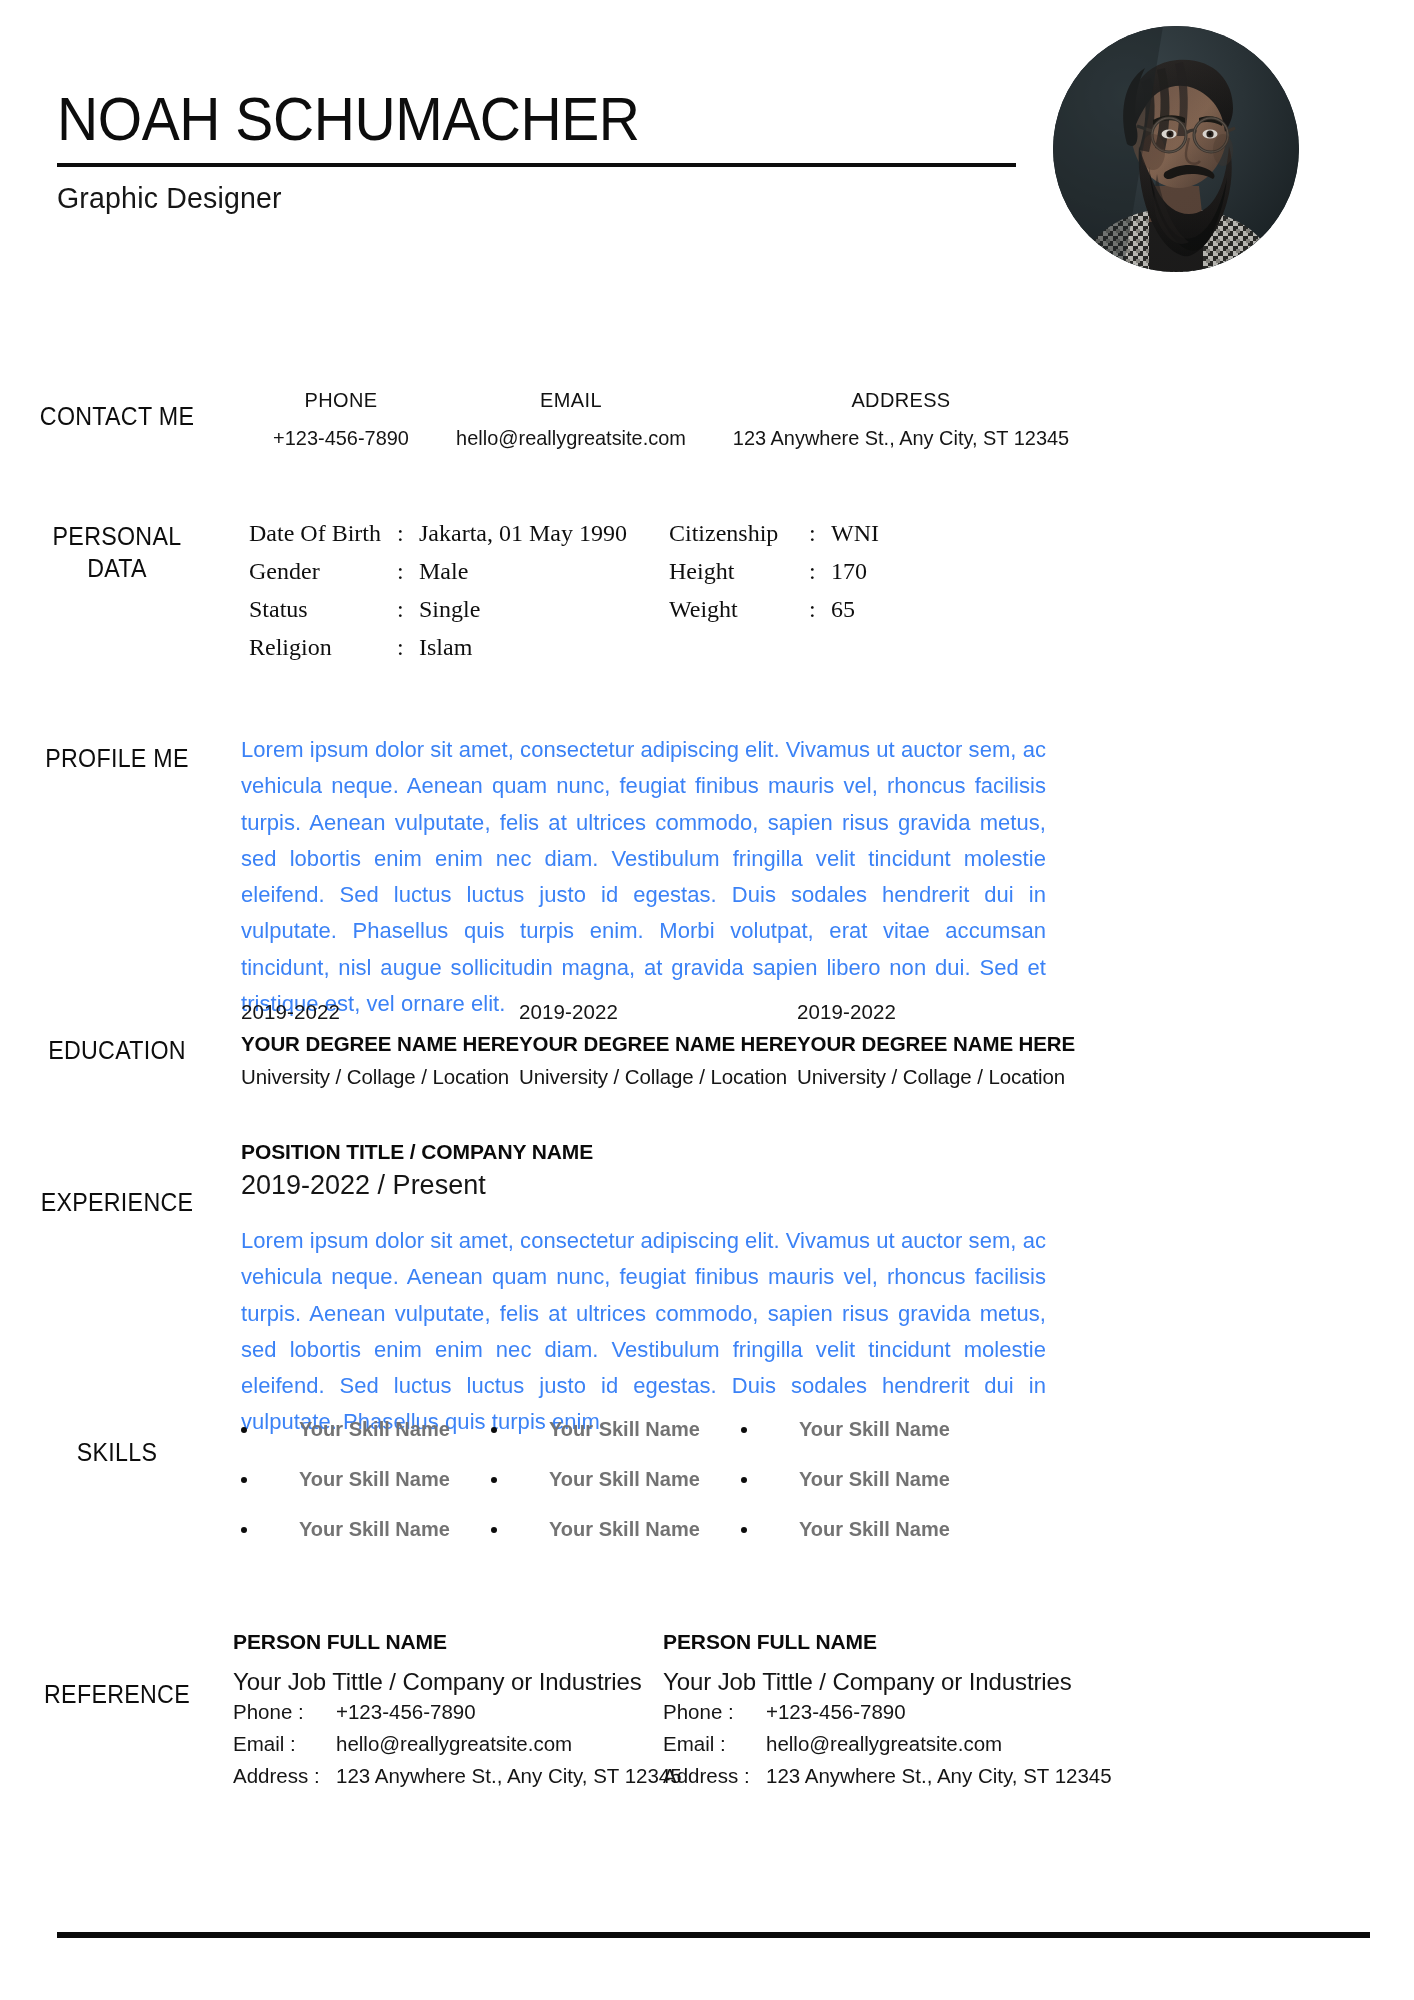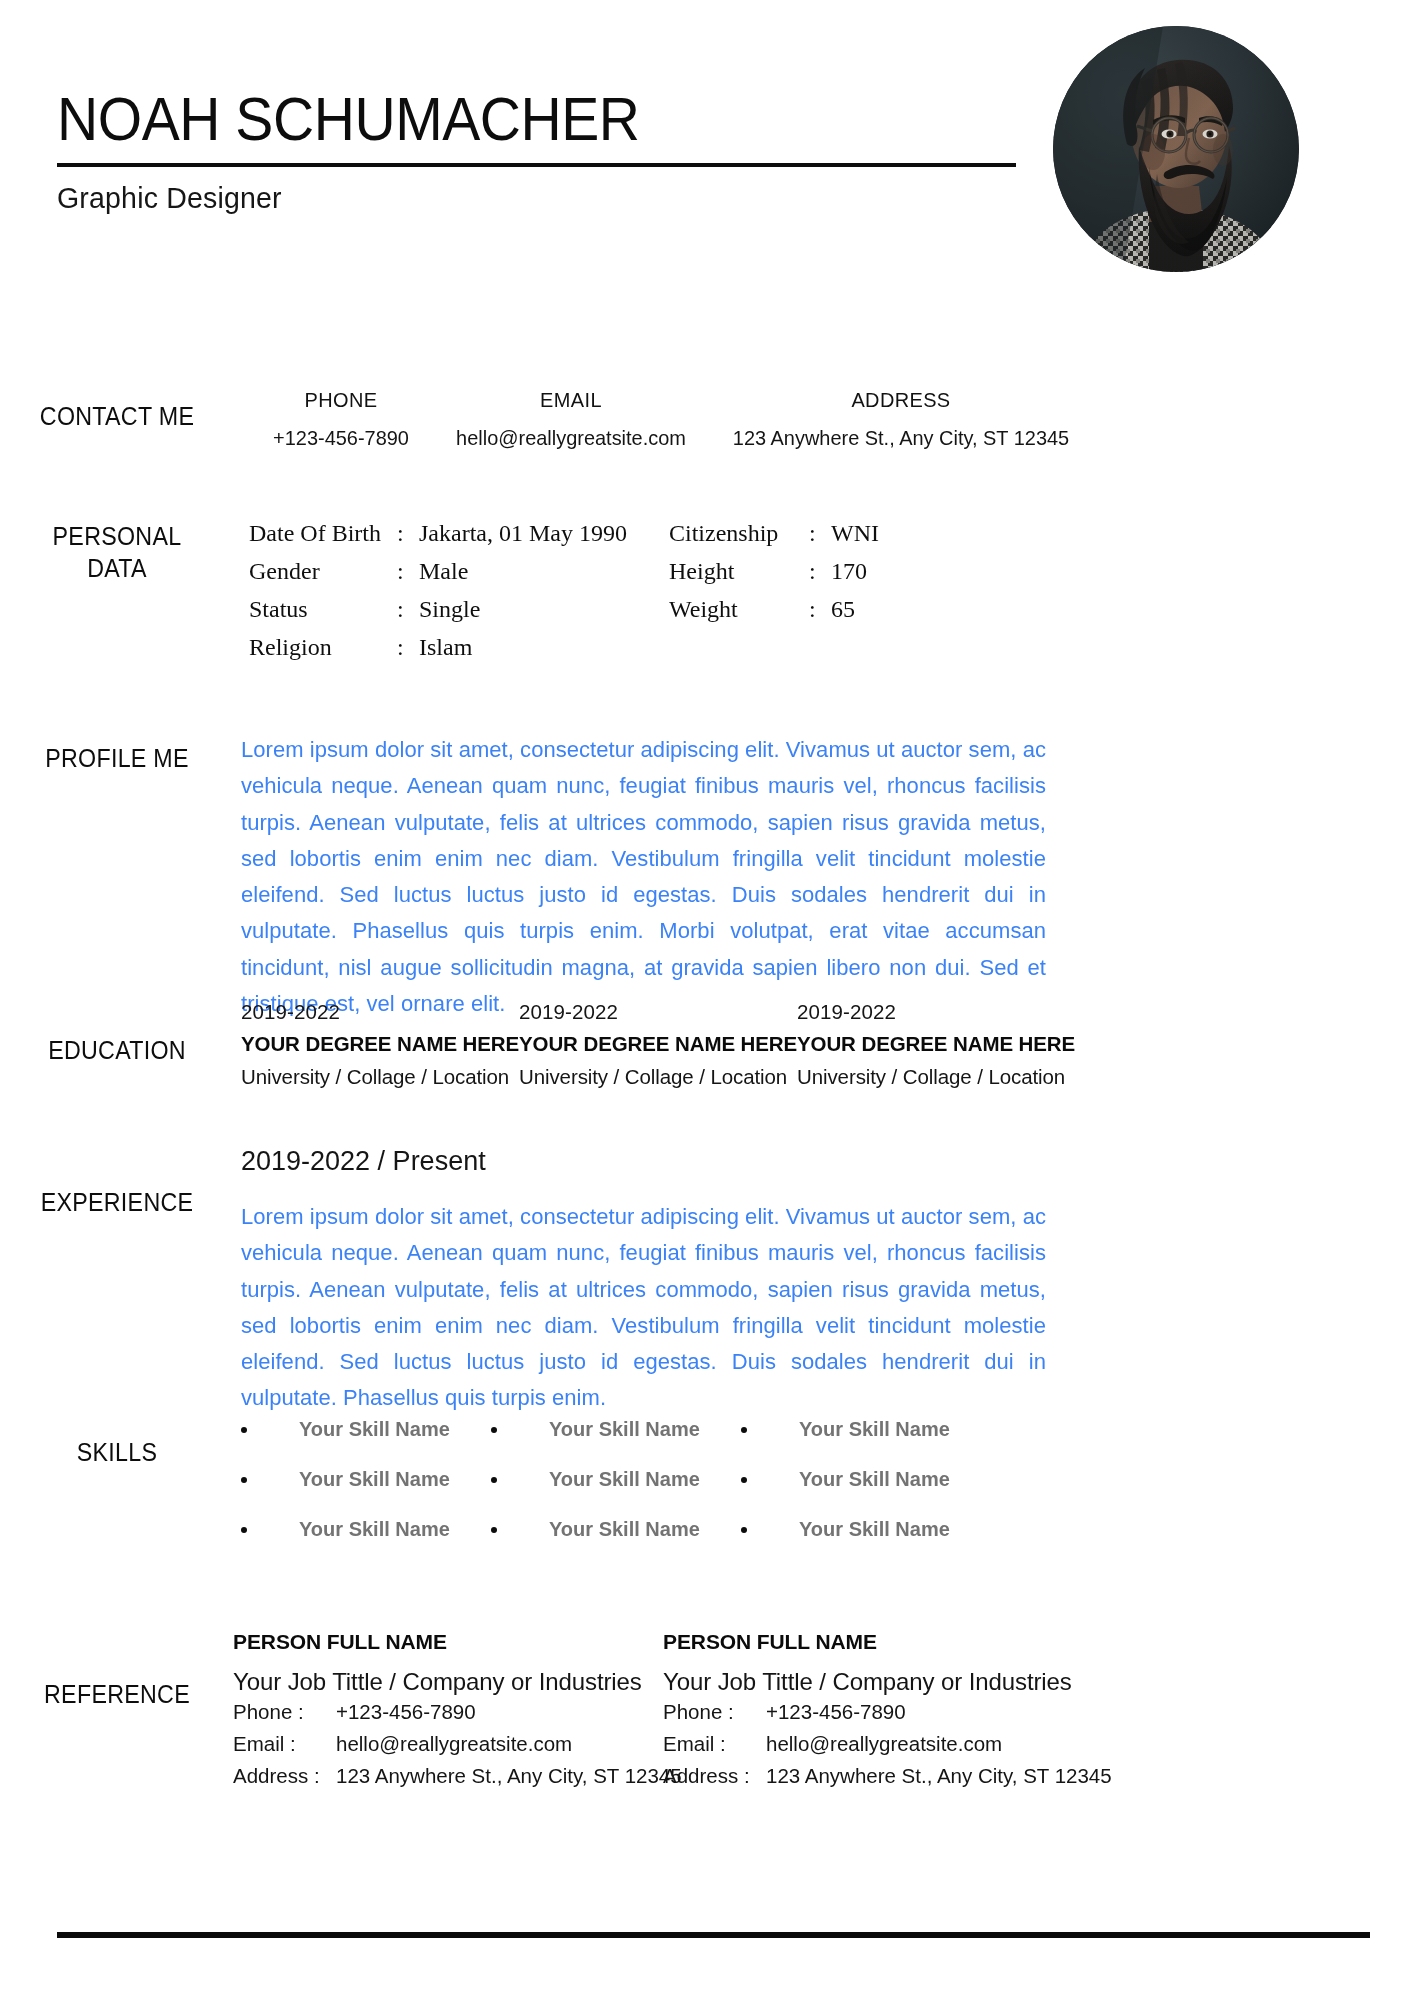--- a/index.html
+++ b/index.html
@@ -492,20 +492,21 @@
         <div class="edu-year">2019-2022</div>
         <div class="edu-degree">YOUR DEGREE NAME HERE</div>
         <div class="edu-school">University / Collage / Location</div>
       </div>
     </div>
   </div>
 
   <div class="row" id="row-experience">
     <div class="sec-label">EXPERIENCE</div>
     <div class="body-col">
+      <div class="exp-title">POSITION TITLE / COMPANY NAME</div>
       <div class="exp-date">2019-2022 / Present</div>
       <div class="para exp-para">Lorem ipsum dolor sit amet, consectetur adipiscing elit. Vivamus ut auctor sem, ac vehicula neque. Aenean quam nunc, feugiat finibus mauris vel, rhoncus facilisis turpis. Aenean vulputate, felis at ultrices commodo, sapien risus gravida metus, sed lobortis enim enim nec diam. Vestibulum fringilla velit tincidunt molestie eleifend. Sed luctus luctus justo id egestas. Duis sodales hendrerit dui in vulputate. Phasellus quis turpis enim.</div>
     </div>
   </div>
 
   <div class="row" id="row-skills">
     <div class="sec-label">SKILLS</div>
     <div class="skills-grid">
       <div class="skill">
         <span class="skill-bullet"></span>

